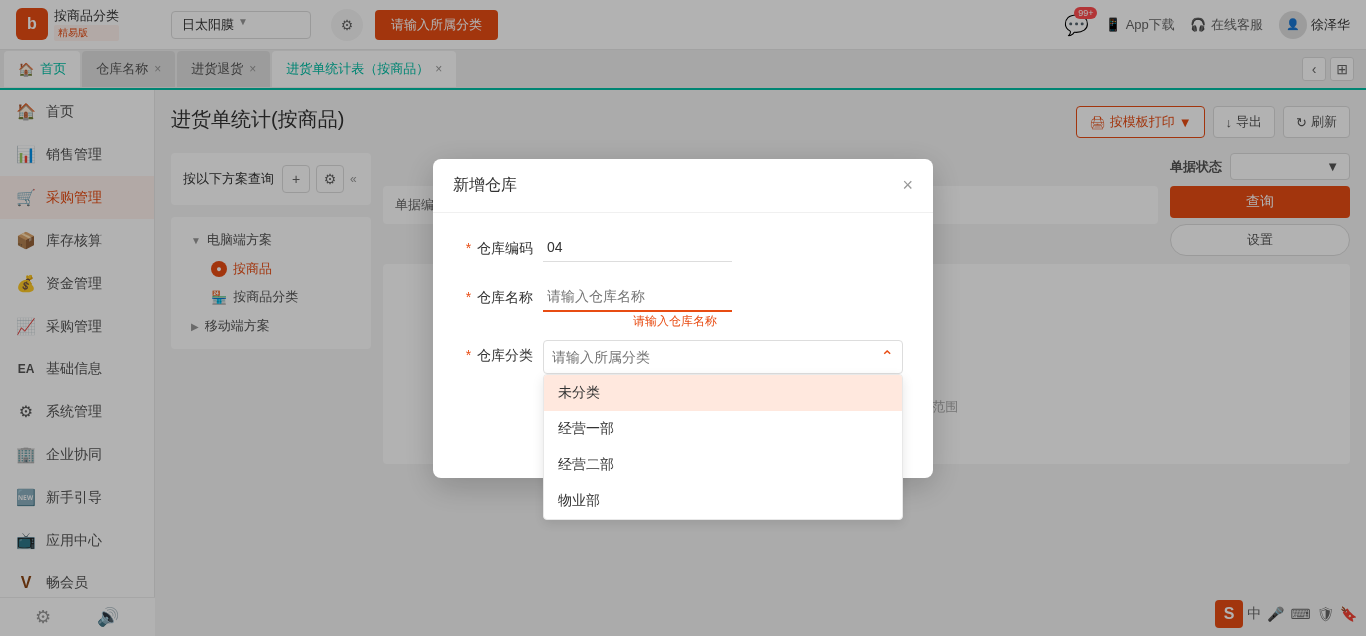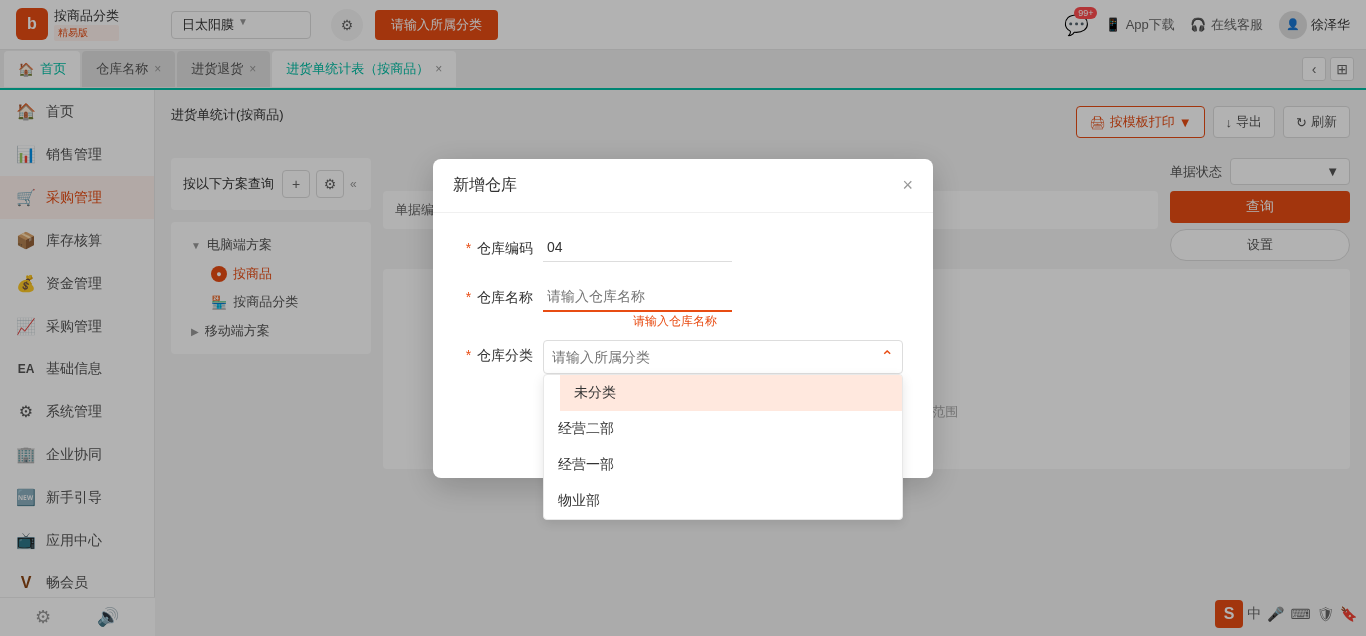--- a/index.html
+++ b/index.html
@@ -92,21 +92,21 @@
     .sidebar-item {
       display: flex; align-items: center; gap: 10px;
       padding: 12px 16px; cursor: pointer; color: #555; font-size: 14px;
     }
     .sidebar-item.active { background: #fff3ee; color: #e84c13; }
     .sidebar-icon { font-size: 16px; width: 20px; text-align: center; }
     .sidebar-bottom-icon { font-size: 18px; color: #999; cursor: pointer; }
 
     
     .content-area { flex: 1; padding: 16px; overflow: hidden; position: relative; }
-    .page-title { font-size: 13px; color: #333; font-weight: 500; margin-bottom: 34px; }
+    .page-title { font-size: 20px; color: #333; font-weight: 500; margin-bottom: 20px; }
 
     
     .filter-bar {
       display: flex; gap: 8px; align-items: center; margin-bottom: 12px;
       background: #fff; border-radius: 4px; padding: 12px;
     }
     .filter-label { color: #333; font-size: 13px; }
     .filter-actions { display: flex; gap: 6px; align-items: center; }
     .icon-btn { width: 28px; height: 28px; border: 1px solid #ddd; border-radius: 4px; display: flex; align-items: center; justify-content: center; cursor: pointer; background: #fff; color: #666; }
     .collapse-btn { font-size: 12px; color: #999; cursor: pointer; }
@@ -173,21 +173,21 @@
     .chevron-up { color: #e84c13; font-size: 16px; cursor: pointer; }
     .dropdown-list {
       position: absolute; top: 100%; left: 0; right: 0;
       background: #fff; border: 1px solid #e8e8e8;
       border-radius: 4px; box-shadow: 0 4px 12px rgba(0,0,0,0.1);
       z-index: 200; overflow: hidden;
     }
     .dropdown-item {
       padding: 9px 14px; cursor: pointer; font-size: 14px; color: #333;
     }
-    .dropdown-item.highlighted { background: #ffe8de; margin-left: 16px; }
+    .dropdown-item.highlighted { background: #ffe8de; }
     .modal-footer { display: flex; justify-content: center; gap: 12px; padding: 10px 30px 0; }
     .btn-save { background: #e84c13; color: #fff; border: none; border-radius: 4px; padding: 8px 32px; font-size: 14px; cursor: pointer; }
 
     
     .bottom-bar {
       position: fixed; bottom: 0; left: 0; width: 155px;
       background: #fff; border-top: 1px solid #eee;
       display: flex; align-items: center; justify-content: space-around;
       padding: 8px 12px; z-index: 50;
     }
@@ -382,21 +382,21 @@
             <span class="th-cell">单据编号</span>
             <span class="th-dots">···</span>
             <span class="th-cell">付款</span>
             <span class="th-dots">···</span>
             <span class="th-cell">付款</span>
             <span class="th-dots">···</span>
             <span class="th-cell">商品</span>
             <span class="th-dots">···</span>
           </div>
           <div style="display:flex;flex-direction:column;gap:6px;">
-            <div style="display:flex;align-items:center;gap:8px;">
+            <div style="display:flex;align-items:center;gap:8px;font-weight:bold;">
               <span style="color:#555;font-size:13px;white-space:nowrap;">单据状态</span>
               <div class="status-dropdown">
                 <span></span>
                 <span>▼</span>
               </div>
             </div>
             <button class="btn-query">查询</button>
             <button class="btn-set">设置</button>
           </div>
         </div>
@@ -451,22 +451,22 @@
           <span>仓库分类</span>
         </div>
         <div style="flex:1;position:relative;">
           <div class="category-input-wrapper">
             <input class="category-input" type="text" placeholder="请输入所属分类" style="">
             <span class="chevron-up">⌃</span>
           </div>
 
           <div class="dropdown-list">
             <div class="dropdown-item highlighted">未分类</div>
+            <div class="dropdown-item">经营一部</div>
             <div class="dropdown-item">经营二部</div>
-            <div class="dropdown-item">经营一部</div>
             <div class="dropdown-item">物业部</div>
           </div>
         </div>
       </div>
 
     </div>
 
     <div class="modal-footer">
       <button class="btn-save">保存</button>
     </div>

